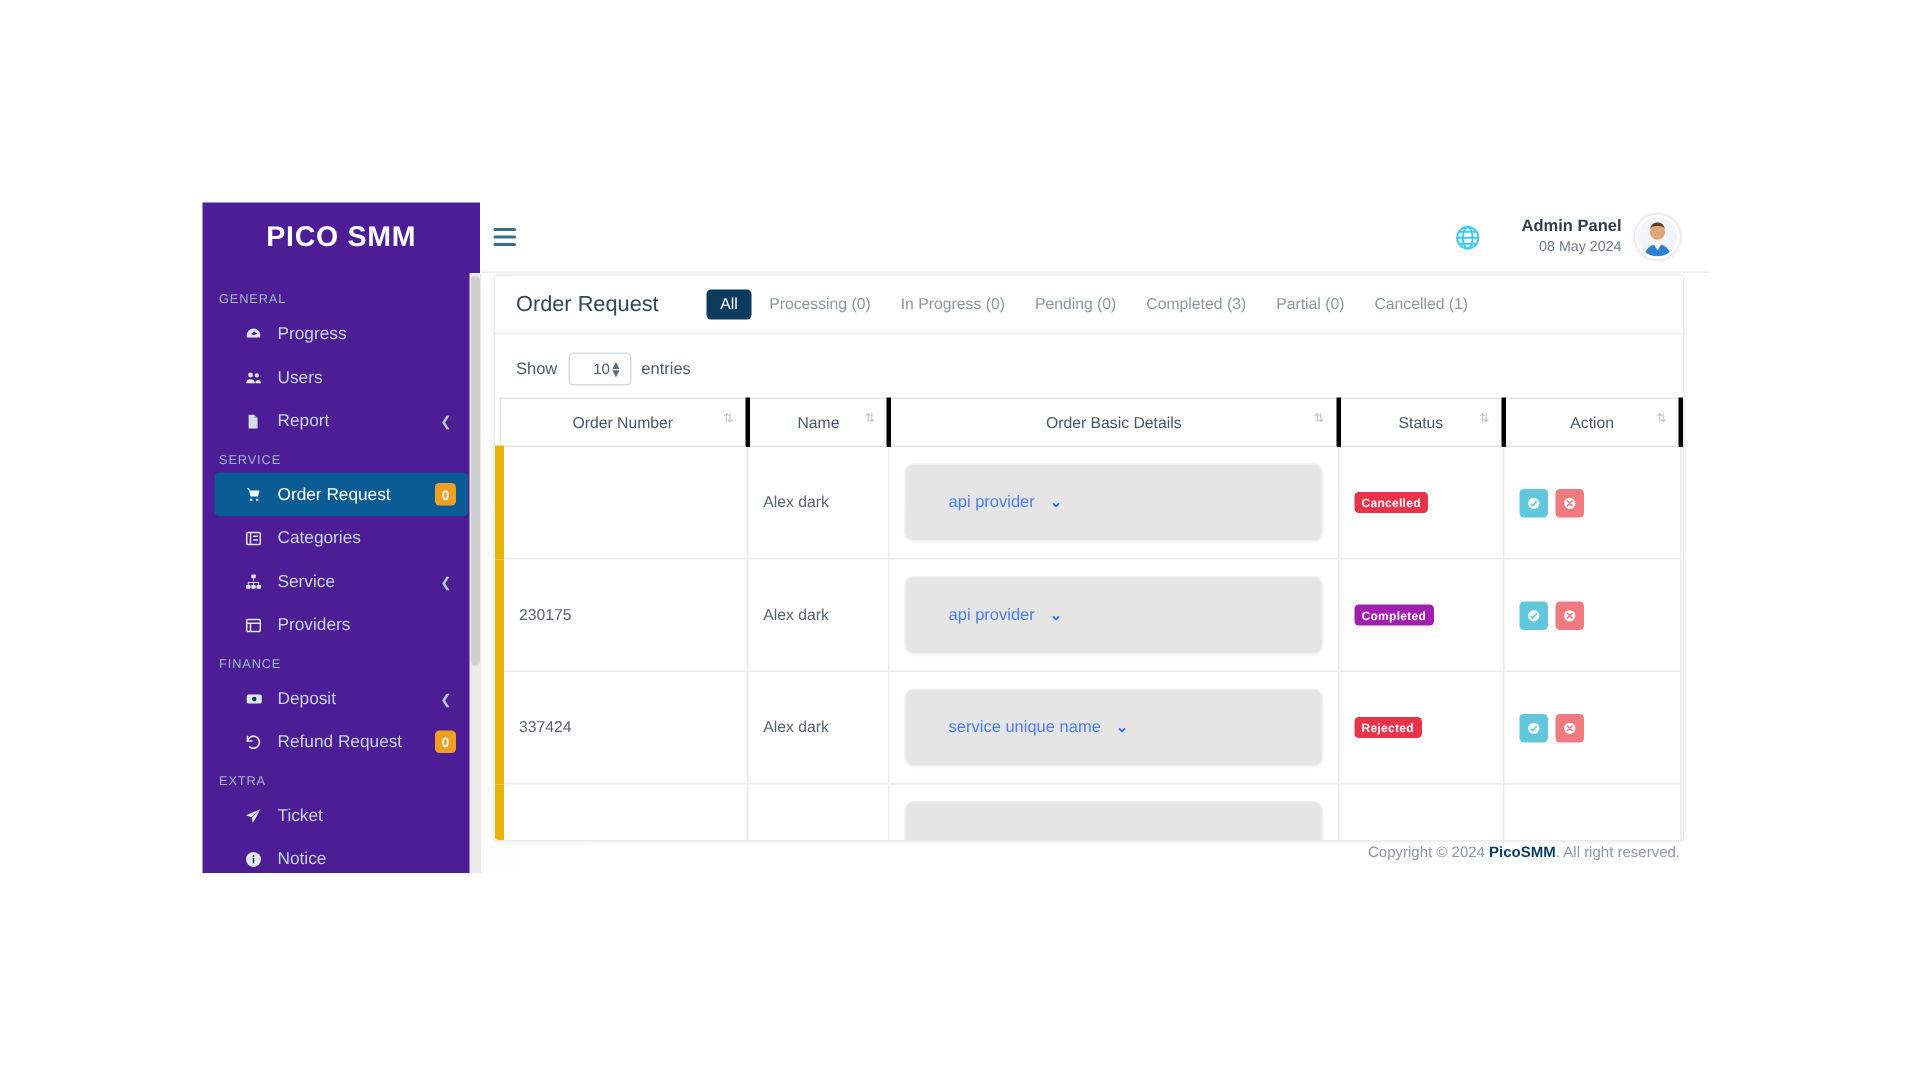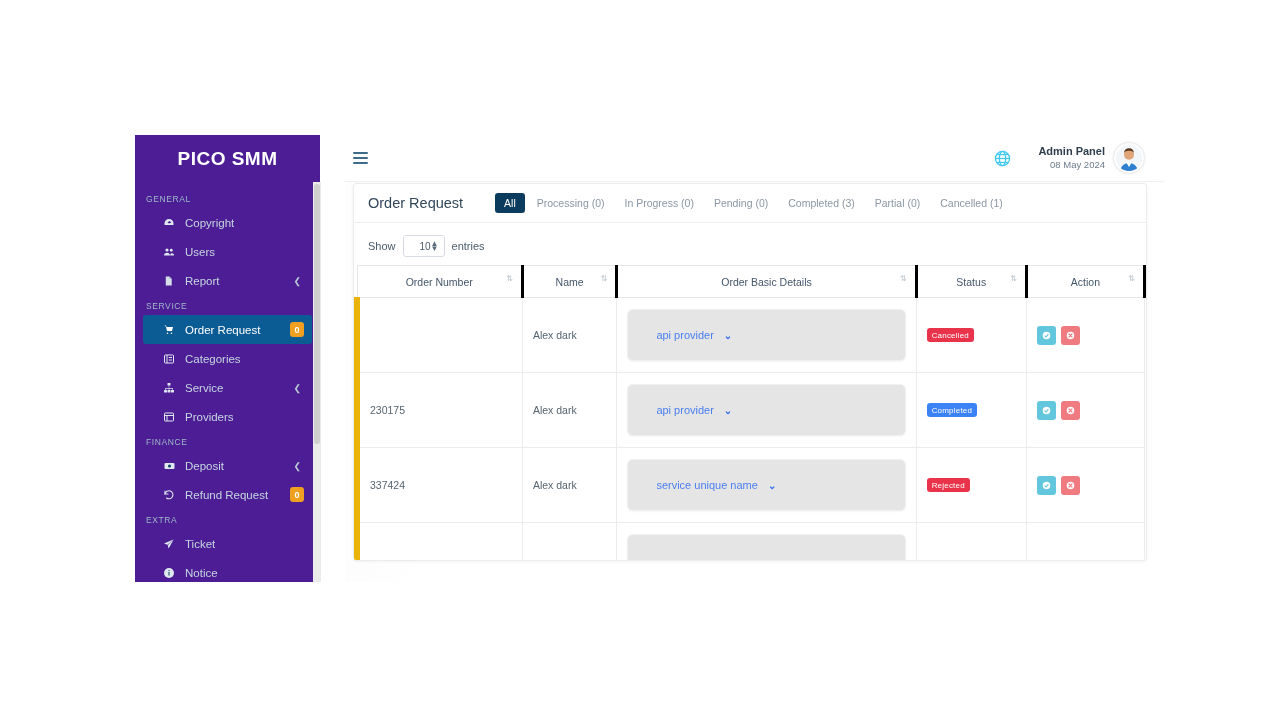--- a/index.html
+++ b/index.html
@@ -80,21 +80,20 @@
     position: absolute; left: 1px; top: 2px;
     width: 6px; height: 260px;
     background: #cfcfcf; border-radius: 3px;
   }
 
   
   .main {
     position: absolute; left: 186px; top: 0;
     width: 819px; height: 447px;
     background: linear-gradient(90deg,#fdfdfd 0%, #ffffff 12%);
-    margin-left: 24px;
   }
   .topbar {
     height: 47px;
     background: #ffffff;
     display: flex; align-items: center;
     padding: 0 20px 0 8px;
     border-bottom: 1px solid #f0f0f0;
   }
   .hamburger {
     width: 20px; height: 20px;
@@ -204,21 +203,21 @@
     display: flex; align-items: center;
     padding: 0 12px 0 28px;
   }
   .detail-link {
     color: #4a7ef0; font-size: 11px; cursor: pointer;
   }
   .detail-caret { color: #2f6df0; font-size: 10px; margin-left: 10px; font-weight: bold; }
 
   .badge {
     display: inline-block;
-    font-size: 8px; font-weight: normal;
+    font-size: 8px; font-weight: bold;
     color: #ffffff;
     border-radius: 3px;
     padding: 2.5px 5px;
     letter-spacing: .2px;
   }
   .act-wrap { display: flex; gap: 5px; }
   .act-btn {
     width: 19px; height: 19px; border-radius: 3px;
     display: flex; align-items: center; justify-content: center;
     color: #ffffff; font-size: 9px; cursor: pointer;
@@ -243,21 +242,21 @@
   <div class="sidebar">
     <div class="brand">PICO SMM</div>
     <div class="sidebar-scroll" id="nav-root">
         <div class="nav-section">GENERAL</div>
         <div class="nav-item">
           <span class="nav-icon">
             <svg width="12" height="12" viewBox="0 0 24 24" fill="currentColor">
               <path d="M12 4a9 9 0 00-9 9v3h18v-3a9 9 0 00-9-9zm1 4l4 3-5 2-3-2z"></path>
             </svg>
           </span>
-          <span class="nav-label">Copyright</span>
+          <span class="nav-label">Progress</span>
         </div>
         <div class="nav-item">
           <span class="nav-icon">
             <svg width="12" height="12" viewBox="0 0 24 24" fill="currentColor">
               <circle cx="8" cy="8" r="3.2"></circle>
               <circle cx="16.5" cy="8.5" r="2.8"></circle>
               <path d="M2 19c0-3.4 2.7-5.5 6-5.5s6 2.1 6 5.5zM14.5 19c0-2.6 1.2-4.4 3.5-4.4S22 16.4 22 19z"></path>
             </svg>
           </span>
           <span class="nav-label">Users</span>
@@ -461,21 +460,21 @@
             </tr>
             <tr>
               <td>230175</td>
               <td>Alex dark</td>
               <td>
                 <div class="detail-box">
                   <span class="detail-link">api provider</span>
                   <span class="detail-caret">⌄</span>
                 </div>
               </td>
-              <td><span class="badge" style="background: #3b82f6;">Completed</span></td>
+              <td><span class="badge" style="background: #a21caf;">Completed</span></td>
               <td>
                 <div class="act-wrap">
                   <div class="act-btn act-approve">
                     <svg width="9" height="9" viewBox="0 0 24 24" fill="none" stroke="#fff" stroke-width="3">
                       <circle cx="12" cy="12" r="10" fill="#fff" stroke="none"></circle>
                       <polyline points="7,12.5 10.5,16 17,8.5" stroke="#62c7dd"></polyline>
                     </svg>
                   </div>
                   <div class="act-btn act-reject">
                     <svg width="9" height="9" viewBox="0 0 24 24">
@@ -519,14 +518,17 @@
               <td>
                 <div class="detail-box"></div>
               </td>
               <td></td>
               <td></td>
             </tr>
           </tbody>
       </table>
     </div>
 
+    <div class="footer">
+      <span>Copyright © 2024 </span><b>PicoSMM</b><span>. All right reserved.</span>
+    </div>
   </div>
 </div>
 
 </body></html>

